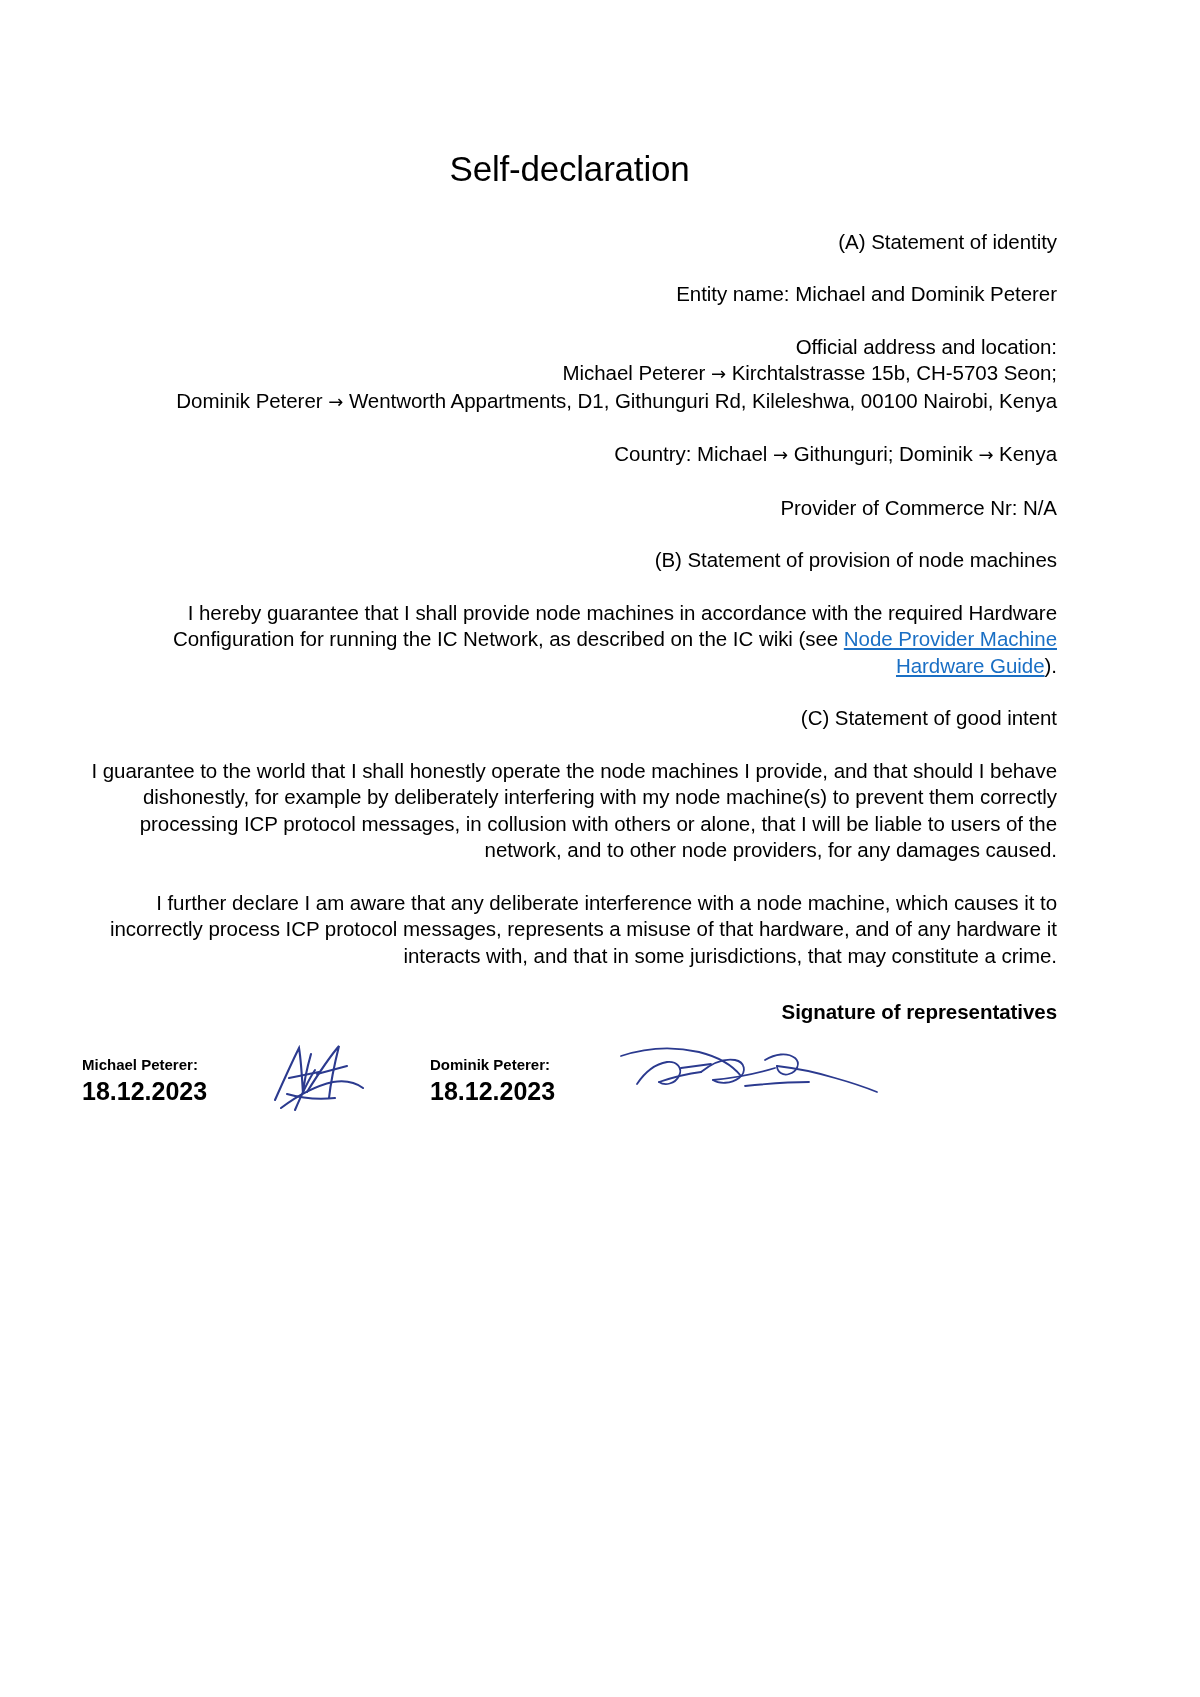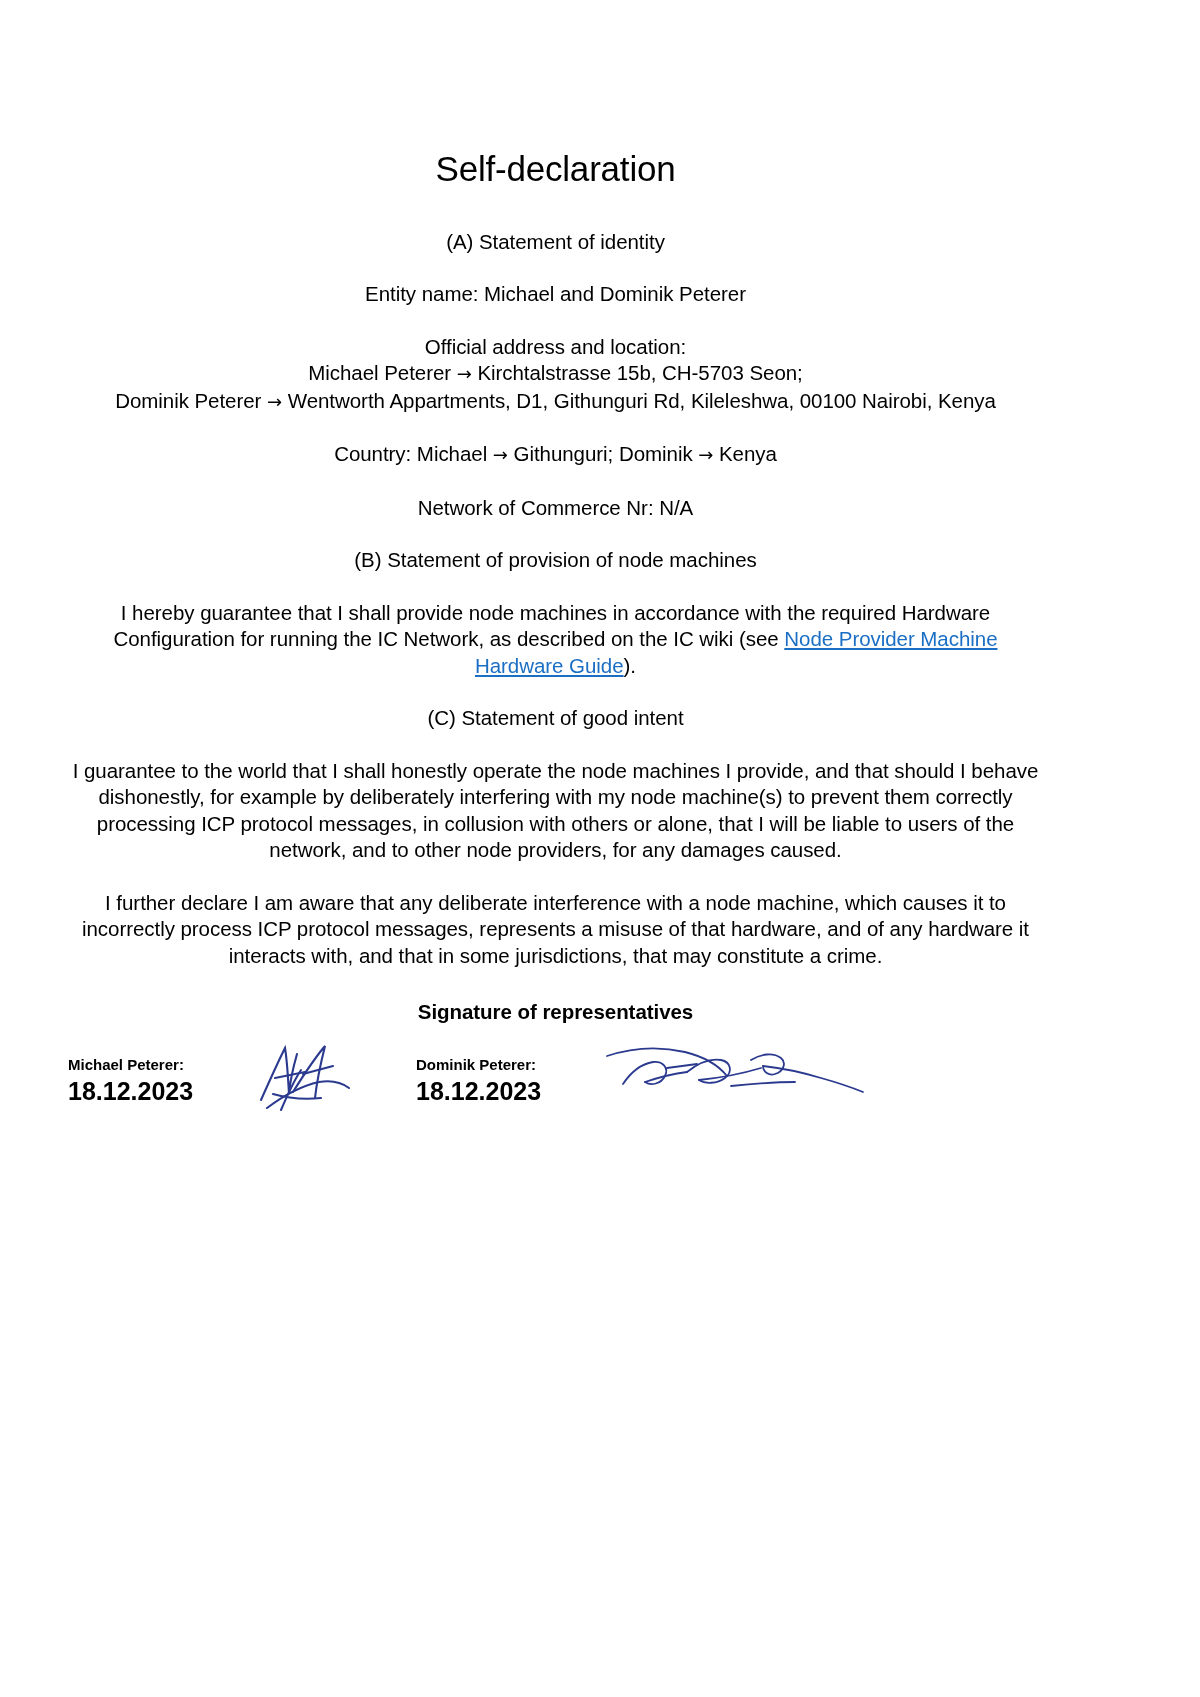--- a/index.html
+++ b/index.html
@@ -17,37 +17,37 @@
     width: 1200px;
     height: 1697px;
     margin: 0 auto;
     background: #ffffff;
     box-sizing: border-box;
     padding: 0;
     overflow: hidden;
   }
   .content {
     position: absolute;
-    left: 68px;
+    left: 82px;
     top: 150px;
     width: 975px;
   }
   .doc-title {
     font-size: 35px;
     font-weight: 400;
     text-align: center;
     margin: 0 0 40px 0;
     letter-spacing: -0.2px;
     line-height: 1.1;
   }
   .para {
     font-size: 20.5px;
     line-height: 26.5px;
     margin: 0 0 26px 0;
-    text-align: center;
+    text-align: right;
     letter-spacing: -0.05px;
   }
   .para .line {
     display: block;
   }
   .arrow {
     font-family: "DejaVu Sans", sans-serif;
     font-size: 18px;
   }
   a.doclink {
@@ -107,21 +107,21 @@
     <p class="para">Entity name: Michael and Dominik Peterer</p>
 
     <p class="para">
       <span class="line">Official address and location:</span>
       <span class="line"><span>Michael Peterer</span> <span class="arrow">→</span> <span>Kirchtalstrasse 15b, CH-5703 Seon;</span></span>
       <span class="line"><span>Dominik Peterer</span> <span class="arrow">→</span> <span>Wentworth Appartments, D1, Githunguri Rd, Kileleshwa, 00100 Nairobi, Kenya</span></span>
     </p>
 
     <p class="para"><span>Country: Michael</span> <span class="arrow">→</span> <span>Githunguri; Dominik</span> <span class="arrow">→</span> <span>Kenya</span></p>
 
-    <p class="para">Network of Commerce Nr: N/A</p>
+    <p class="para">Provider of Commerce Nr: N/A</p>
 
     <p class="para">(B) Statement of provision of node machines</p>
 
     <p class="para"><span>I hereby guarantee that I shall provide node machines in accordance with the required Hardware Configuration for running the IC Network, as described on the IC wiki (see </span><a class="doclink" href="#">Node Provider Machine Hardware Guide</a><span>).</span></p>
 
     <p class="para">(C) Statement of good intent</p>
 
     <p class="para">I guarantee to the world that I shall honestly operate the node machines I provide, and that should I behave dishonestly, for example by deliberately interfering with my node machine(s) to prevent them correctly processing ICP protocol messages, in collusion with others or alone, that I will be liable to users of the network, and to other node providers, for any damages caused.</p>
 
     <p class="para">I further declare I am aware that any deliberate interference with a node machine, which causes it to incorrectly process ICP protocol messages, represents a misuse of that hardware, and of any hardware it interacts with, and that in some jurisdictions, that may constitute a crime.</p>

